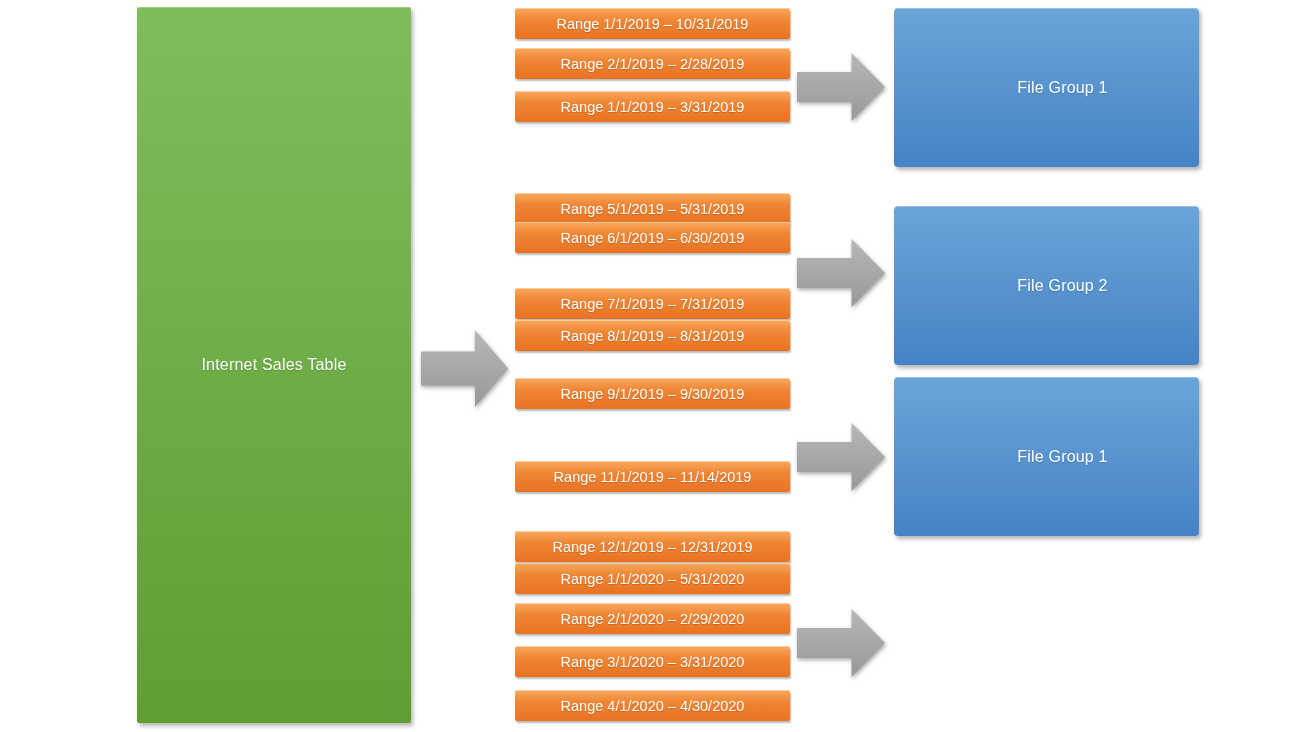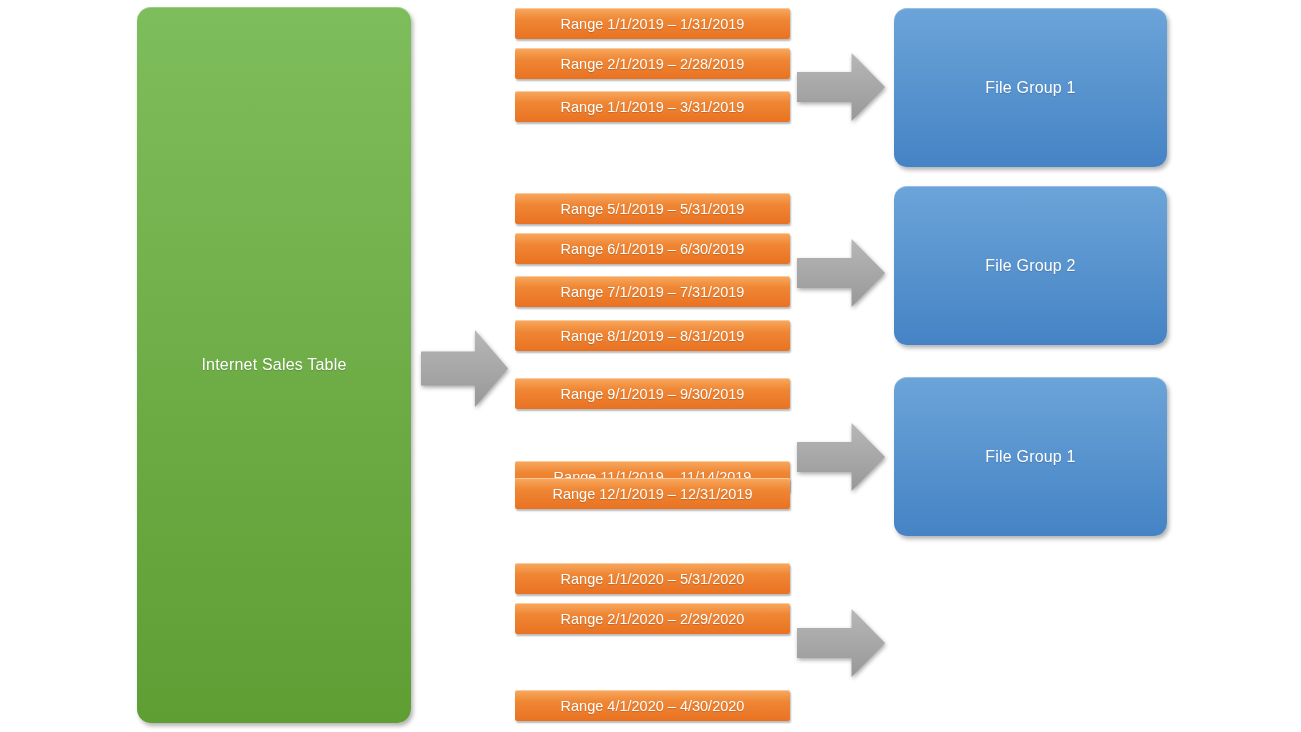--- a/index.html
+++ b/index.html
@@ -6,21 +6,21 @@
   .canvas{
     position:relative;
     width:1301px;height:732px;
     background:var(--canvas-bg,#fff);
     font-family:"Liberation Sans", sans-serif;
     overflow:hidden;
   }
   .source-box{
     position:absolute;left:137px;top:7px;width:274px;height:716px;
     background:linear-gradient(180deg,var(--source-green-top) 0%,var(--source-green-bottom) 100%);
-    border-radius:14px;
+    border-radius:2px;
     box-shadow:inset 0 1px 0 rgba(255,255,255,.25), 2px 3px 4px rgba(0,0,0,.30);
     display:flex;align-items:center;justify-content:center;
   }
   .source-box span{
     color:var(--text-white);font-size:16px;letter-spacing:.2px;
     text-shadow:0 1px 1px rgba(0,0,0,.18);
   }
   .range-bar{
     position:absolute;left:515px;width:275px;height:31px;
     background:linear-gradient(180deg,var(--range-orange-top) 0%,var(--range-orange-mid) 38%,var(--range-orange-bottom) 100%);
@@ -28,23 +28,23 @@
     box-shadow:inset 0 1px 0 rgba(255,255,255,.40), 1px 2px 2px rgba(0,0,0,.28);
     display:flex;align-items:center;justify-content:center;
   }
   .range-bar span{
     color:var(--text-white);font-size:14.5px;
     text-shadow:0 1px 1px rgba(0,0,0,.18);
   }
   .file-group{
     position:absolute;left:894px;width:273px;height:159px;
     background:linear-gradient(180deg,var(--file-blue-top) 0%,var(--file-blue-bottom) 100%);
-    border-radius:13px;
+    border-radius:4px;
     box-shadow:inset 0 1px 0 rgba(255,255,255,.30), 2px 3px 4px rgba(0,0,0,.30);
-    display:flex;align-items:center;justify-content:center;
+    display:flex;align-items:center;justify-content:center;padding-left:32px;
   }
   .file-group span{
     color:var(--text-white);font-size:16px;letter-spacing:.2px;
     text-shadow:0 1px 1px rgba(0,0,0,.18);
   }
   .block-arrow{
     position:absolute;
     filter:drop-shadow(1px 2px 2px rgba(0,0,0,.35));
   }
   .block-arrow::before{
@@ -63,70 +63,73 @@
 
 <div class="canvas">
 
   <div class="source-box">
     <span>Internet Sales Table</span>
   </div>
 
   <div class="block-arrow arrow-main"></div>
 
   <div class="range-bar" style="top:8px">
-      <span>Range 1/1/2019 – 1/31/2019</span>
+      <span>Range 1/1/2019 – 10/31/2019</span>
     </div>
   <div class="range-bar" style="top:48px">
       <span>Range 2/1/2019 – 2/28/2019</span>
     </div>
   <div class="range-bar" style="top:91px">
       <span>Range 1/1/2019 – 3/31/2019</span>
     </div>
 
   <div class="range-bar" style="top:193px">
       <span>Range 5/1/2019 – 5/31/2019</span>
     </div>
-  <div class="range-bar" style="top:233px">
+  <div class="range-bar" style="top:222px">
       <span>Range 6/1/2019 – 6/30/2019</span>
     </div>
-  <div class="range-bar" style="top:276px">
+  <div class="range-bar" style="top:288px">
       <span>Range 7/1/2019 – 7/31/2019</span>
     </div>
   <div class="range-bar" style="top:320px">
       <span>Range 8/1/2019 – 8/31/2019</span>
     </div>
 
   <div class="range-bar" style="top:378px">
       <span>Range 9/1/2019 – 9/30/2019</span>
     </div>
   <div class="range-bar" style="top:461px">
       <span>Range 11/1/2019 – 11/14/2019</span>
     </div>
-  <div class="range-bar" style="top:478px">
+  <div class="range-bar" style="top:531px">
       <span>Range 12/1/2019 – 12/31/2019</span>
     </div>
 
   <div class="range-bar" style="top:563px">
       <span>Range 1/1/2020 – 5/31/2020</span>
     </div>
   <div class="range-bar" style="top:603px">
       <span>Range 2/1/2020 – 2/29/2020</span>
+    </div>
+  <div class="range-bar" style="top:646px">
+      <span>Range 3/1/2020 – 3/31/2020</span>
     </div>
   <div class="range-bar" style="top:690px">
       <span>Range 4/1/2020 – 4/30/2020</span>
     </div>
 
   <div class="block-arrow arrow-1"></div>
   <div class="block-arrow arrow-2"></div>
   <div class="block-arrow arrow-3"></div>
   <div class="block-arrow arrow-4"></div>
 
   <div class="file-group" style="top:8px">
       <span>File Group 1</span>
     </div>
-  <div class="file-group" style="top:186px">
+  <div class="file-group" style="top:206px">
       <span>File Group 2</span>
     </div>
   <div class="file-group" style="top:377px">
       <span>File Group 1</span>
     </div>
 
 </div>
 
 </body></html>

